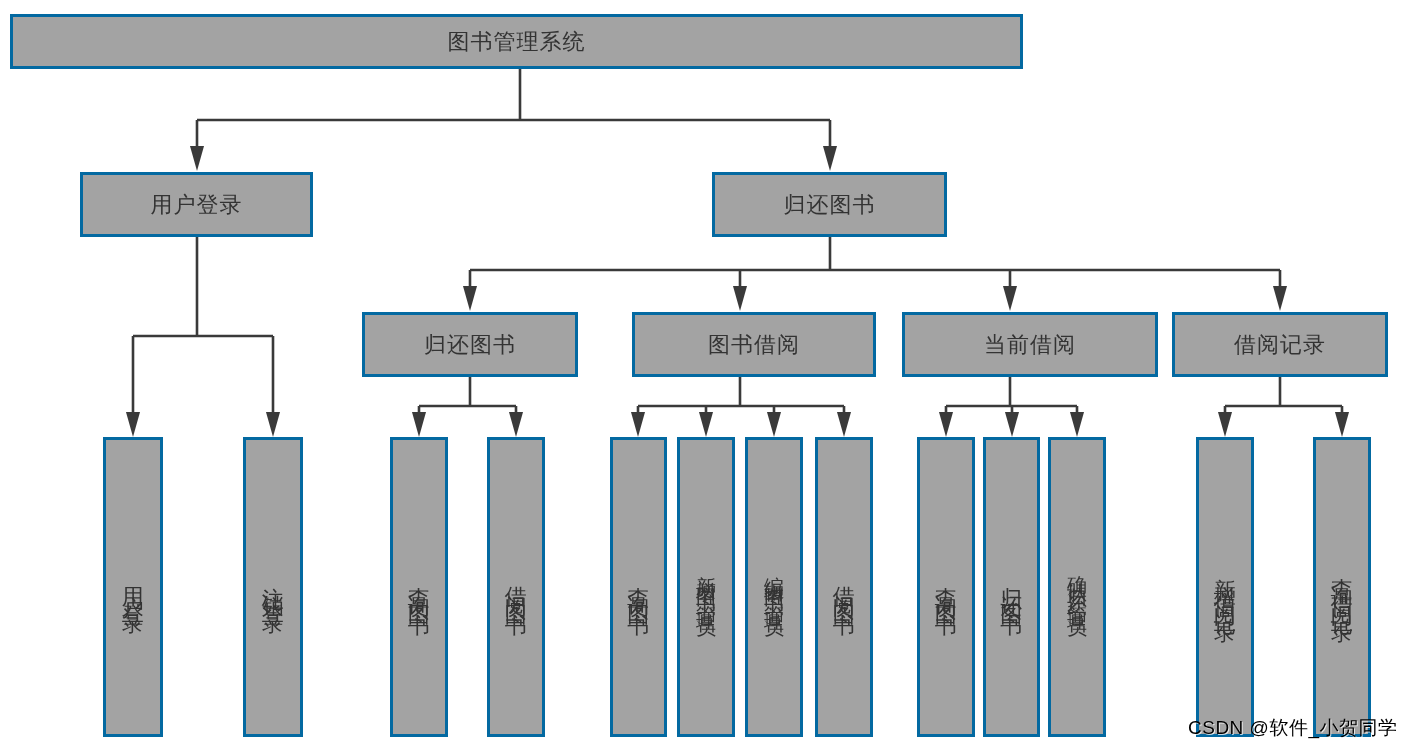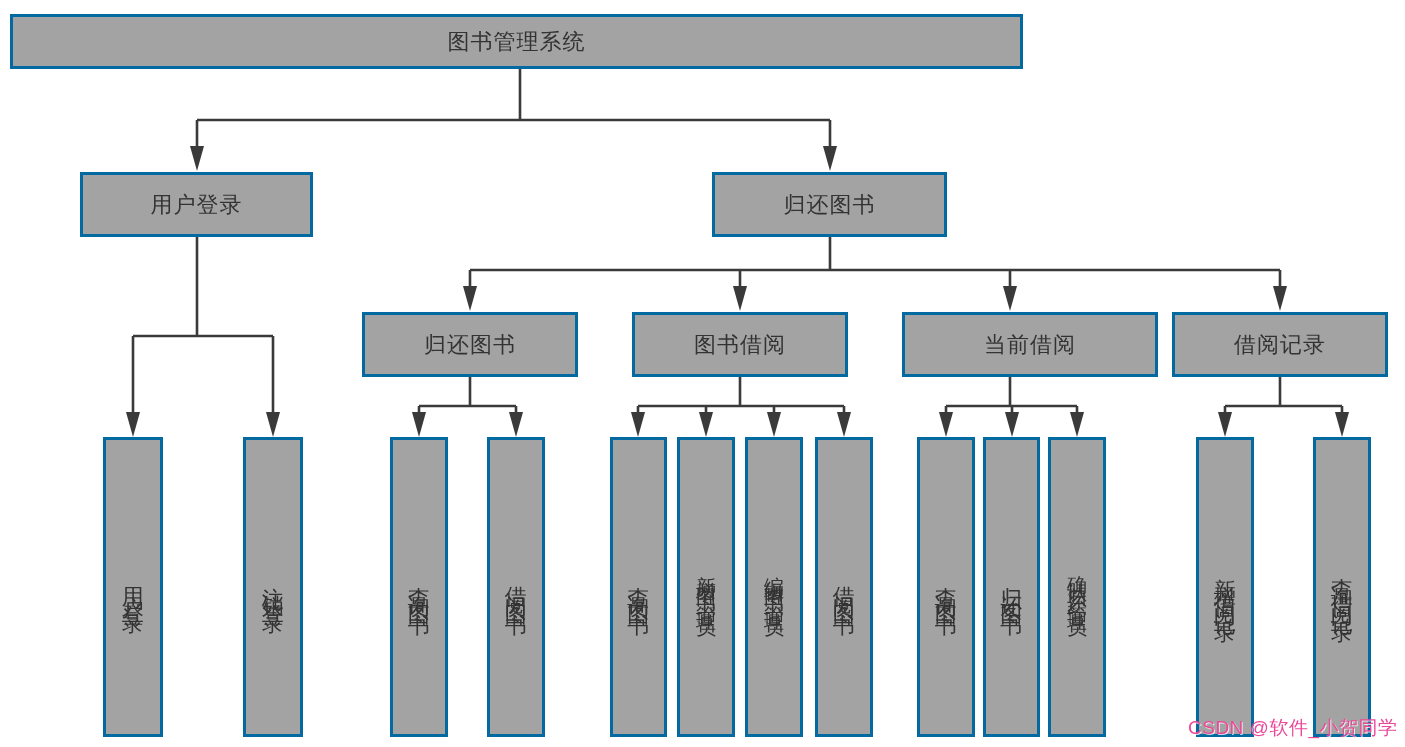--- a/index.html
+++ b/index.html
@@ -36,21 +36,21 @@
   }
   .node.v.long span{
     font-size:20px;
     letter-spacing:6px;
   }
   .watermark{
     position:absolute;
     left:1188px;top:715px;
     z-index:5;
     font-size:19px;
-    color:#ec4899;
+    color:#000000;
     letter-spacing:0.5px;
     white-space:nowrap;
     text-shadow:1px 1px 0 rgba(255,255,255,0.75);
   }
 </style>
 </head>
 <body>
 
 <div class="canvas">
 
@@ -94,21 +94,21 @@
   <div class="node h" style="left:80px;top:172px;width:233px;height:65px">
     <span>用户登录</span>
   </div>
   <div class="node h" style="left:712px;top:172px;width:235px;height:65px">
     <span>归还图书</span>
   </div>
 
   <div class="node h" style="left:362px;top:312px;width:216px;height:65px">
     <span>归还图书</span>
   </div>
-  <div class="node h" style="left:632px;top:312px;width:216px;height:65px">
+  <div class="node h" style="left:632px;top:312px;width:244px;height:65px">
     <span>图书借阅</span>
   </div>
   <div class="node h" style="left:902px;top:312px;width:256px;height:65px">
     <span>当前借阅</span>
   </div>
   <div class="node h" style="left:1172px;top:312px;width:216px;height:65px">
     <span>借阅记录</span>
   </div>
 
   <div class="node v" style="left:103px;top:437px;width:60px;height:300px">

